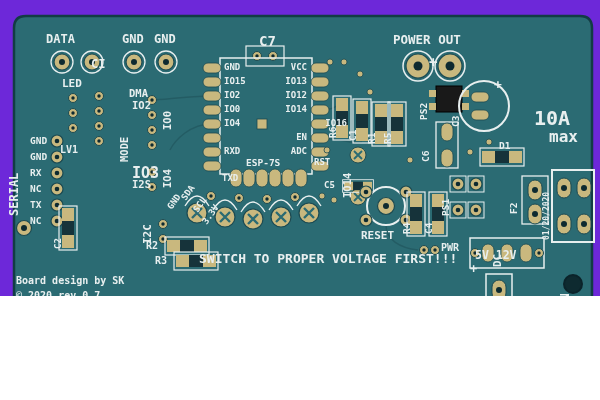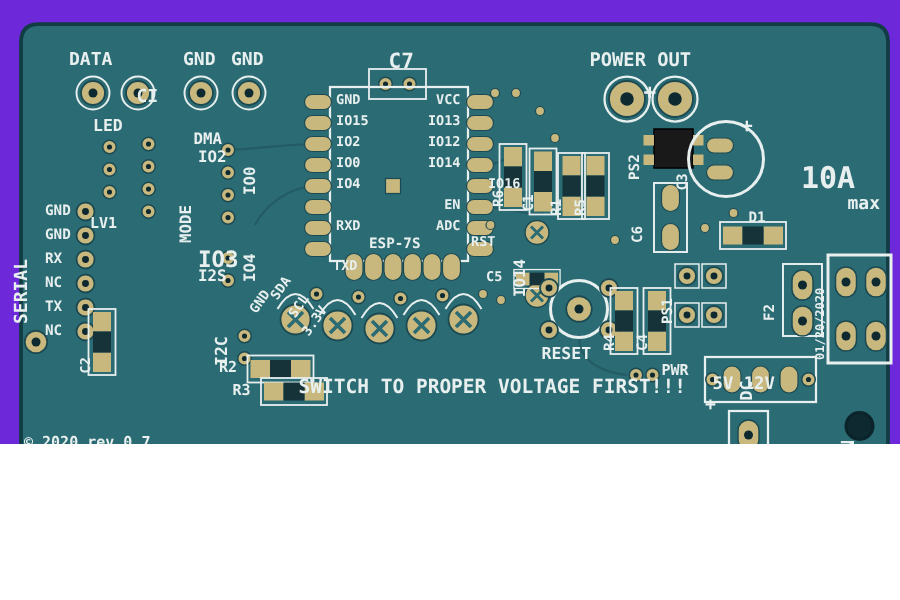--- a/index.html
+++ b/index.html
@@ -362,25 +362,26 @@
 <span class="lbl" style="left:441px;top:243px;font-size:10px;">PWR</span>
 
 <span class="lbl rot" style="left:419px;top:120px;font-size:9.5px;">PS2</span>
 <span class="lbl rot" style="left:451px;top:127px;font-size:9.5px;">C3</span>
 <span class="lbl" style="left:494px;top:78px;font-size:13px;">+</span>
 <span class="lbl rot" style="left:421px;top:162px;font-size:9.5px;">C6</span>
 <span class="lbl" style="left:499px;top:141px;font-size:9.5px;">D1</span>
 <span class="lbl rot" style="left:441px;top:216px;font-size:9.5px;">PS1</span>
 <span class="lbl rot" style="left:509px;top:214px;font-size:9.5px;">F2</span>
 <span class="lbl" style="left:534px;top:108px;font-size:20px;">10A</span>
-<span class="lbl" style="left:553px;top:129px;font-size:12px;padding-left:12px;">max</span>
+<span class="lbl" style="left:537px;top:129px;font-size:16px;padding-left:12px;">max</span>
 <span class="lbl rot" style="left:543px;top:240px;font-size:8px;">01/20/2020</span>
 <span class="lbl" style="left:475px;top:222px;font-size:11.5px;margin-top:28px;">5V 12V</span>
 <span class="lbl rot" style="left:492px;top:267px;font-size:11px;">DC</span>
 
 <span class="lbl" style="left:199px;top:252px;font-size:13px;">SWITCH TO PROPER VOLTAGE FIRST!!!</span>
+<span class="lbl" style="left:16px;top:276px;font-size:10px;">Board design by SK</span>
 <span class="lbl" style="left:16px;top:291px;font-size:10px;">© 2020 rev.0.7</span>
 <span class="lbl" style="left:470px;top:263px;font-size:12px;">+</span>
 <span class="lbl rot" style="left:464px;top:326px;font-size:11px;">GND</span>
 <span class="lbl rot" style="left:514px;top:343px;font-size:9px;">X1</span>
 <span class="lbl rot" style="left:559px;top:351px;font-size:12px;">POWER IN</span>
 
 </div>
 
 </body></html>

